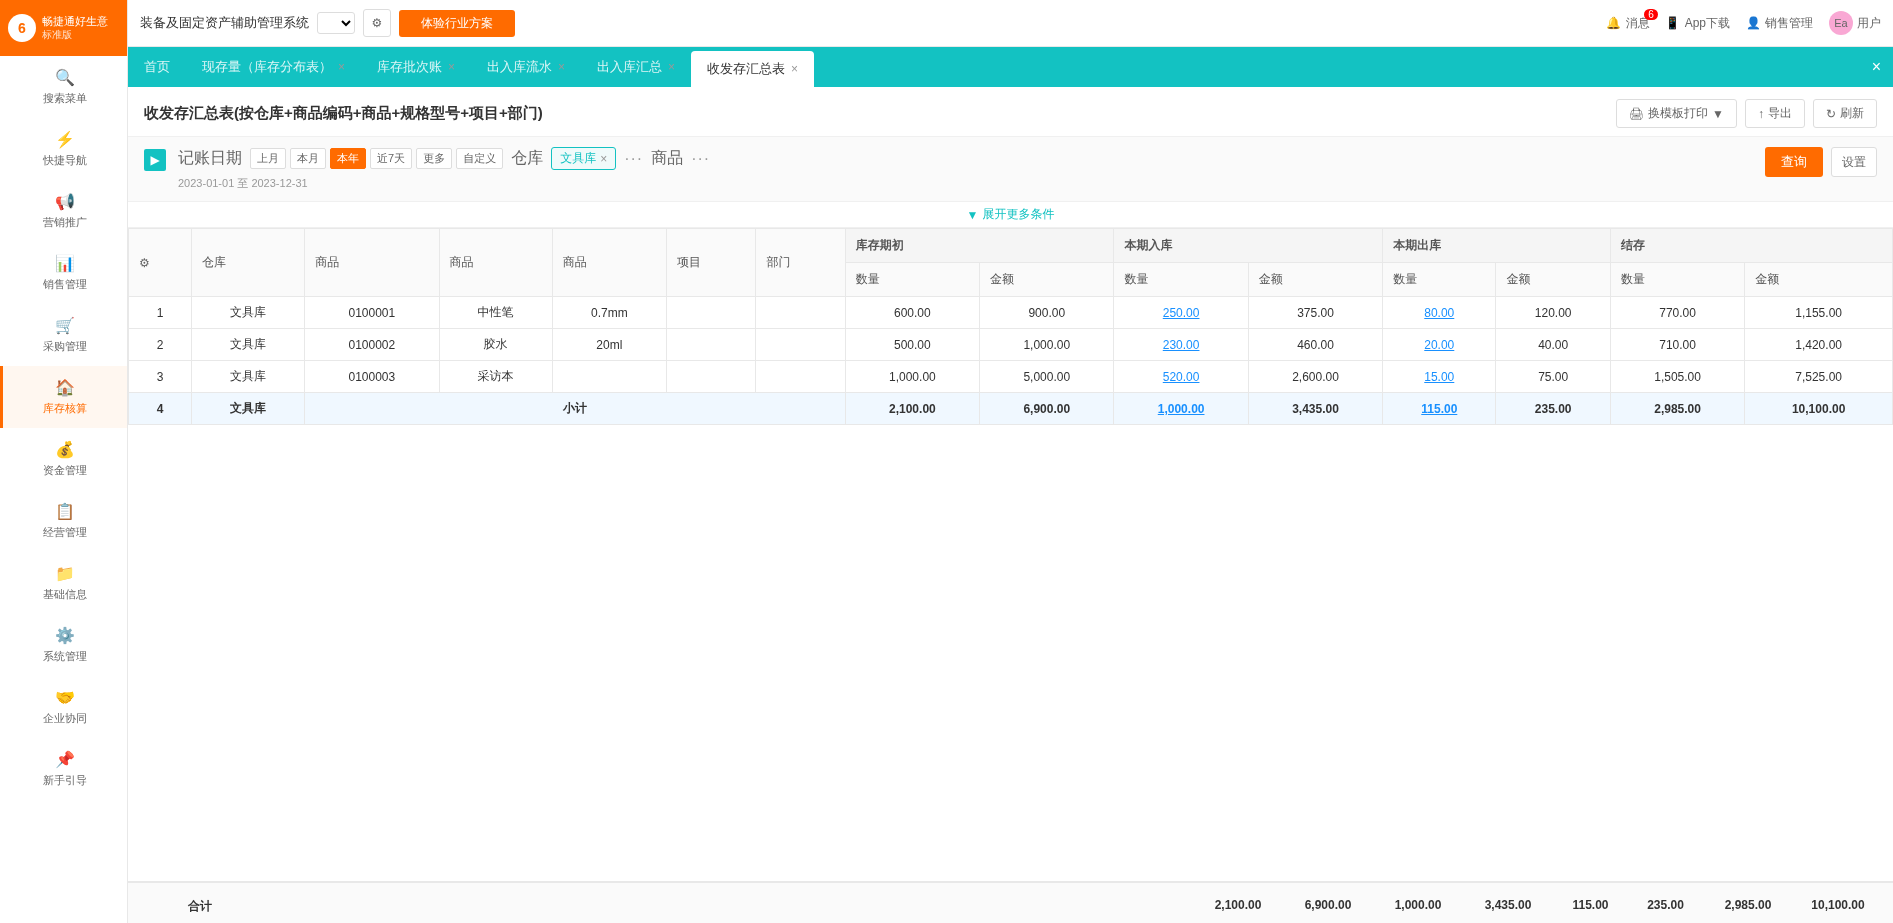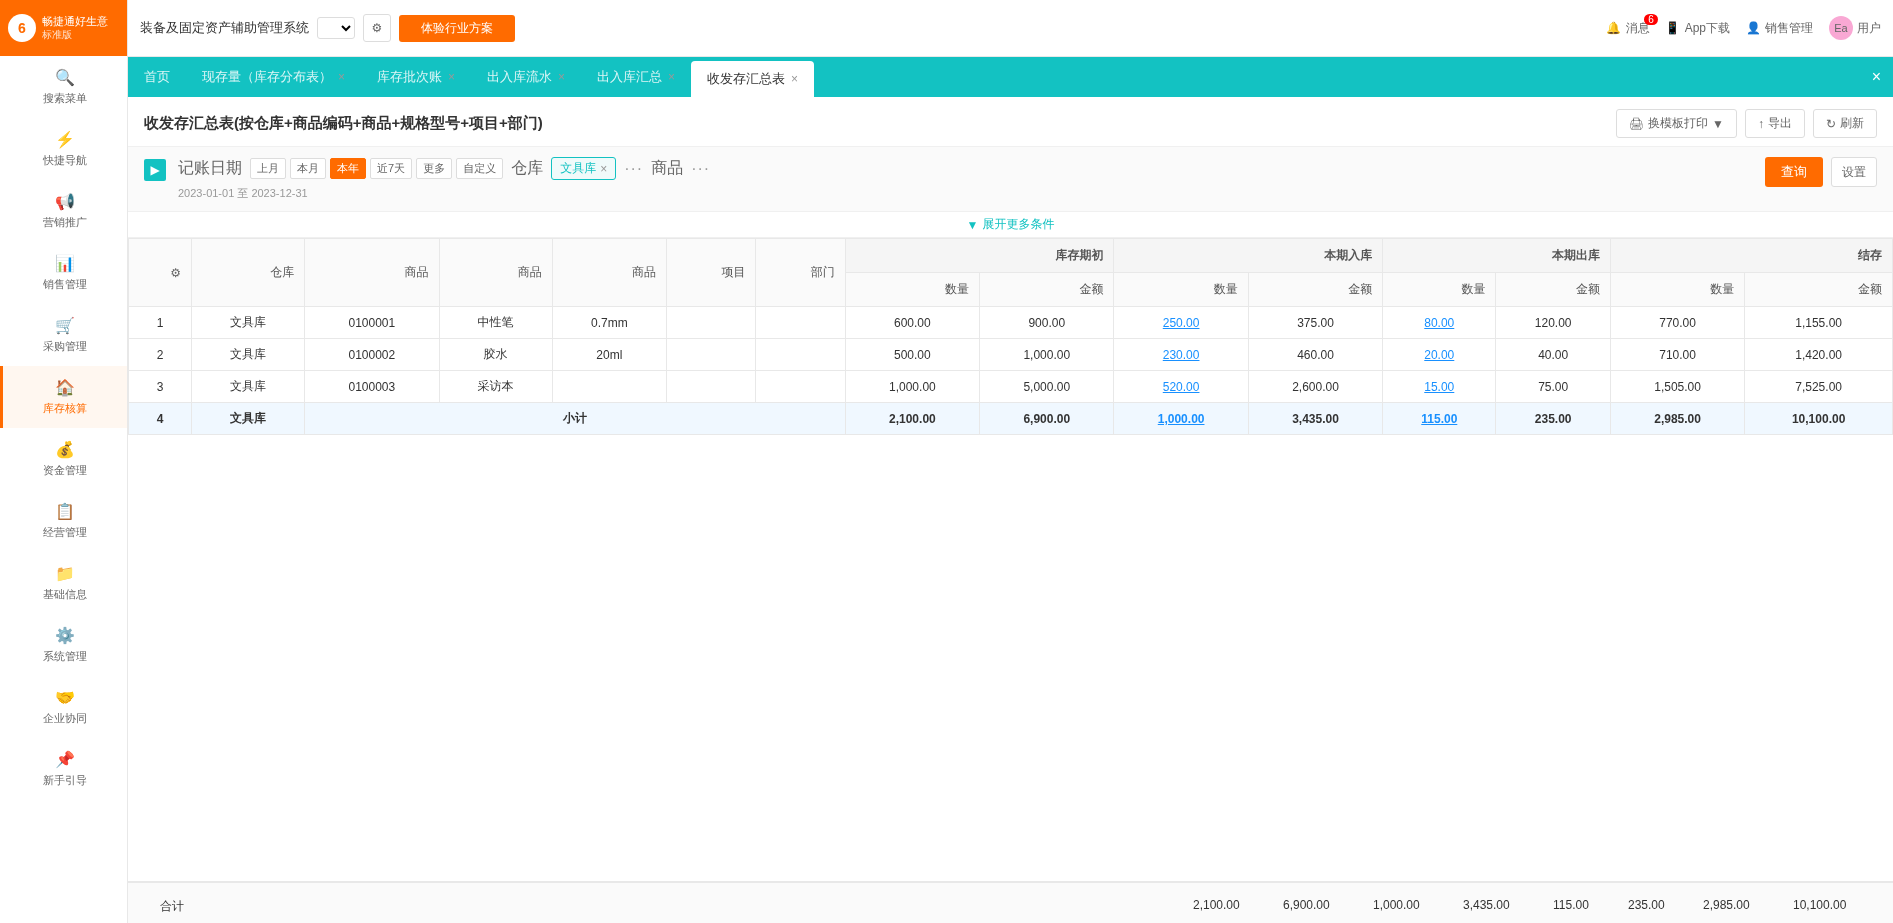--- a/index.html
+++ b/index.html
@@ -14,21 +14,21 @@
     .sidebar-logo-icon { width: 28px; height: 28px; background: #fff; border-radius: 50%; display: flex; align-items: center; justify-content: center; font-size: 14px; color: #ff6b00; font-weight: bold; }
     .sidebar-logo-text { color: #fff; font-size: 11px; line-height: 1.3; }
     .sidebar-logo-sub { font-size: 10px; color: rgba(255,255,255,0.8); }
     .sidebar-menu { flex: 1; overflow-y: auto; }
     .sidebar-item { display: flex; flex-direction: column; align-items: center; padding: 12px 8px; cursor: pointer; color: #666; font-size: 11px; gap: 4px; border-left: 3px solid transparent; }
     .sidebar-item.active { background: #fff7f0; color: #ff6b00; border-left: 3px solid #ff6b00; }
     .sidebar-item-icon { font-size: 16px; }
 
     
     .main-content { flex: 1; display: flex; flex-direction: column; overflow: hidden; }
-    .top-bar { height: 57px; background: #fff; border-bottom: 1px solid #e8e8e8; display: flex; align-items: center; justify-content: space-between; padding: 0 12px; flex-shrink: 0; }
+    .top-bar { height: 47px; background: #fff; border-bottom: 1px solid #e8e8e8; display: flex; align-items: center; justify-content: space-between; padding: 0 12px; flex-shrink: 0; }
     .top-bar-left { display: flex; align-items: center; gap: 8px; }
     .system-title { font-size: 13px; color: #333; }
     .top-bar-select { border: 1px solid #ddd; border-radius: 3px; padding: 2px 8px; font-size: 12px; background: #fff; }
     .settings-btn { width: 28px; height: 28px; display: flex; align-items: center; justify-content: center; border: 1px solid #ddd; border-radius: 3px; cursor: pointer; color: #666; }
     .trial-btn { background: #ff6b00; color: #fff; border: none; border-radius: 3px; padding: 5px 22px; font-size: 12px; cursor: pointer; }
     .top-bar-right { display: flex; align-items: center; gap: 16px; font-size: 12px; color: #666; }
     .top-bar-right-item { display: flex; align-items: center; gap: 4px; cursor: pointer; position: relative; }
     .badge { background: #f00; color: #fff; border-radius: 10px; padding: 0 4px; font-size: 10px; position: absolute; top: -6px; right: -8px; }
     .user-avatar { width: 24px; height: 24px; background: #f9a8d4; border-radius: 50%; display: flex; align-items: center; justify-content: center; font-size: 11px; }
 
@@ -65,30 +65,30 @@
     .expand-btn { display: flex; align-items: center; gap: 4px; color: #13c2c2; cursor: pointer; font-size: 12px; }
     .query-btn { background: #ff6b00; color: #fff; border: none; padding: 6px 16px; border-radius: 3px; cursor: pointer; font-size: 13px; }
     .setting-btn { color: #666; border: 1px solid #ddd; padding: 5px 10px; border-radius: 3px; cursor: pointer; font-size: 12px; background: #fff; }
 
     
     .expand-row { display: flex; justify-content: center; padding: 4px; border-bottom: 1px solid #f0f0f0; }
 
     
     .table-container { overflow-x: auto; }
     table { width: 100%; border-collapse: collapse; font-size: 12px; }
-    thead tr th { background: #fafafa; border: 1px solid #e8e8e8; padding: 8px 10px; text-align: right; font-weight: normal; color: #555; white-space: nowrap; }
+    thead tr th { background: #fafafa; border: 1px solid #e8e8e8; padding: 8px 10px; text-align: left; font-weight: normal; color: #555; white-space: nowrap; }
     thead tr th.group-header { background: #f5f5f5; font-weight: bold; }
     tbody tr td { border: 1px solid #e8e8e8; padding: 7px 10px; text-align: center; color: #333; }
     tbody tr.subtotal td { background: #f0f8ff; font-weight: bold; }
     .link-text { color: #1890ff; text-decoration: underline; cursor: pointer; }
     .settings-icon { cursor: pointer; color: #666; }
 
     
     .table-footer { background: #fafafa; border-top: 2px solid #e8e8e8; display: flex; padding: 8px 10px; position: sticky; bottom: 0; }
-    .footer-cell { text-align: left; font-weight: normal; color: #333; margin-top: 7px; }
+    .footer-cell { text-align: center; font-weight: bold; color: #333; margin-top: 7px; }
   </style>
 </head>
 <body>
 
 <div class="app-container">
 
   <div class="sidebar">
     <div class="sidebar-logo">
       <div class="sidebar-logo-icon">6</div>
       <div>

